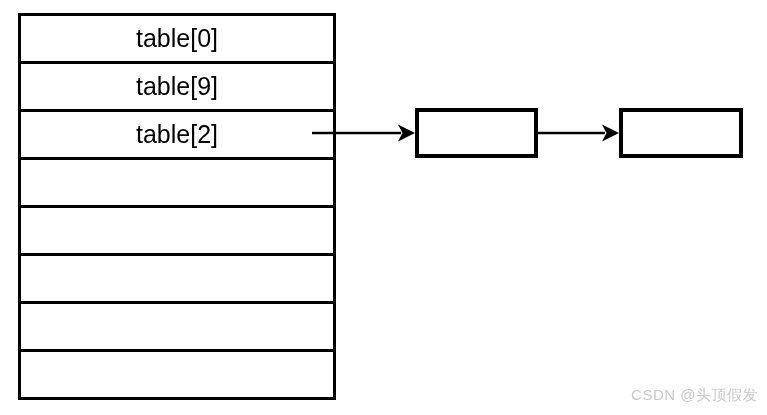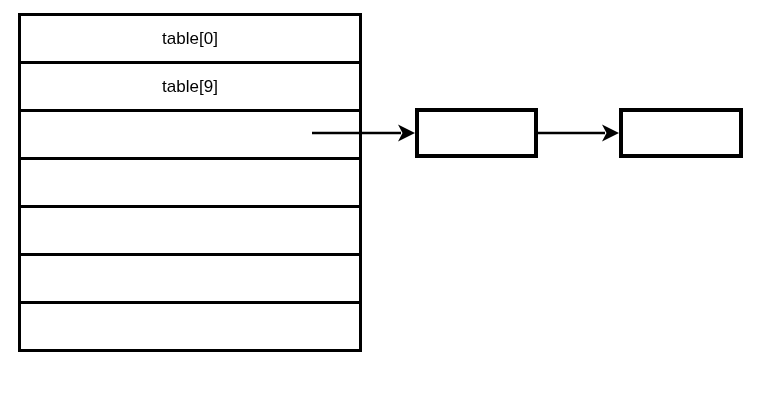--- a/index.html
+++ b/index.html
@@ -17,29 +17,29 @@
   }
   
   .hash-table {
     position: absolute;
     left: 18px;
     top: 13px;
     width: 294px;
   }
   .table-row {
     box-sizing: border-box;
-    width: 344px;
+    width: 318px;
     height: 51px;
     border: 3px solid #000000;
     margin-top: -3px;
     background: #ffffff;
     display: flex;
     align-items: center;
     justify-content: center;
-    font-size: 17px;
+    font-size: 25px;
     line-height: 1;
     color: #000000;
   }
   .table-row:first-child { margin-top: 0; }
   
   .node {
     position: absolute;
     box-sizing: border-box;
     height: 50px;
     top: 108px;
@@ -68,20 +68,21 @@
   }
 </style>
 </head>
 <body>
 
 <div class="canvas">
 
   <div class="hash-table">
     <div class="table-row">table[0]</div>
     <div class="table-row">table[9]</div>
+    <div class="table-row">table[2]</div>
     <div class="table-row"></div>
     <div class="table-row"></div>
     <div class="table-row"></div>
     <div class="table-row"></div>
     <div class="table-row"></div>
   </div>
 
   <div class="node node-1"></div>
   <div class="node node-2"></div>
 
@@ -89,14 +90,15 @@
     <g>
       <line x1="312" y1="133" x2="401" y2="133" stroke="#000000" stroke-width="2.5"></line>
       <polygon points="415,133 398,124.5 402.5,133 398,141.5" fill="#000000"></polygon>
     </g>
     <g>
       <line x1="537" y1="133" x2="605" y2="133" stroke="#000000" stroke-width="2.5"></line>
       <polygon points="619,133 602,124.5 606.5,133 602,141.5" fill="#000000"></polygon>
     </g>
   </svg>
 
+  <div class="watermark">CSDN @头顶假发</div>
 
 </div>
 
 </body></html>

